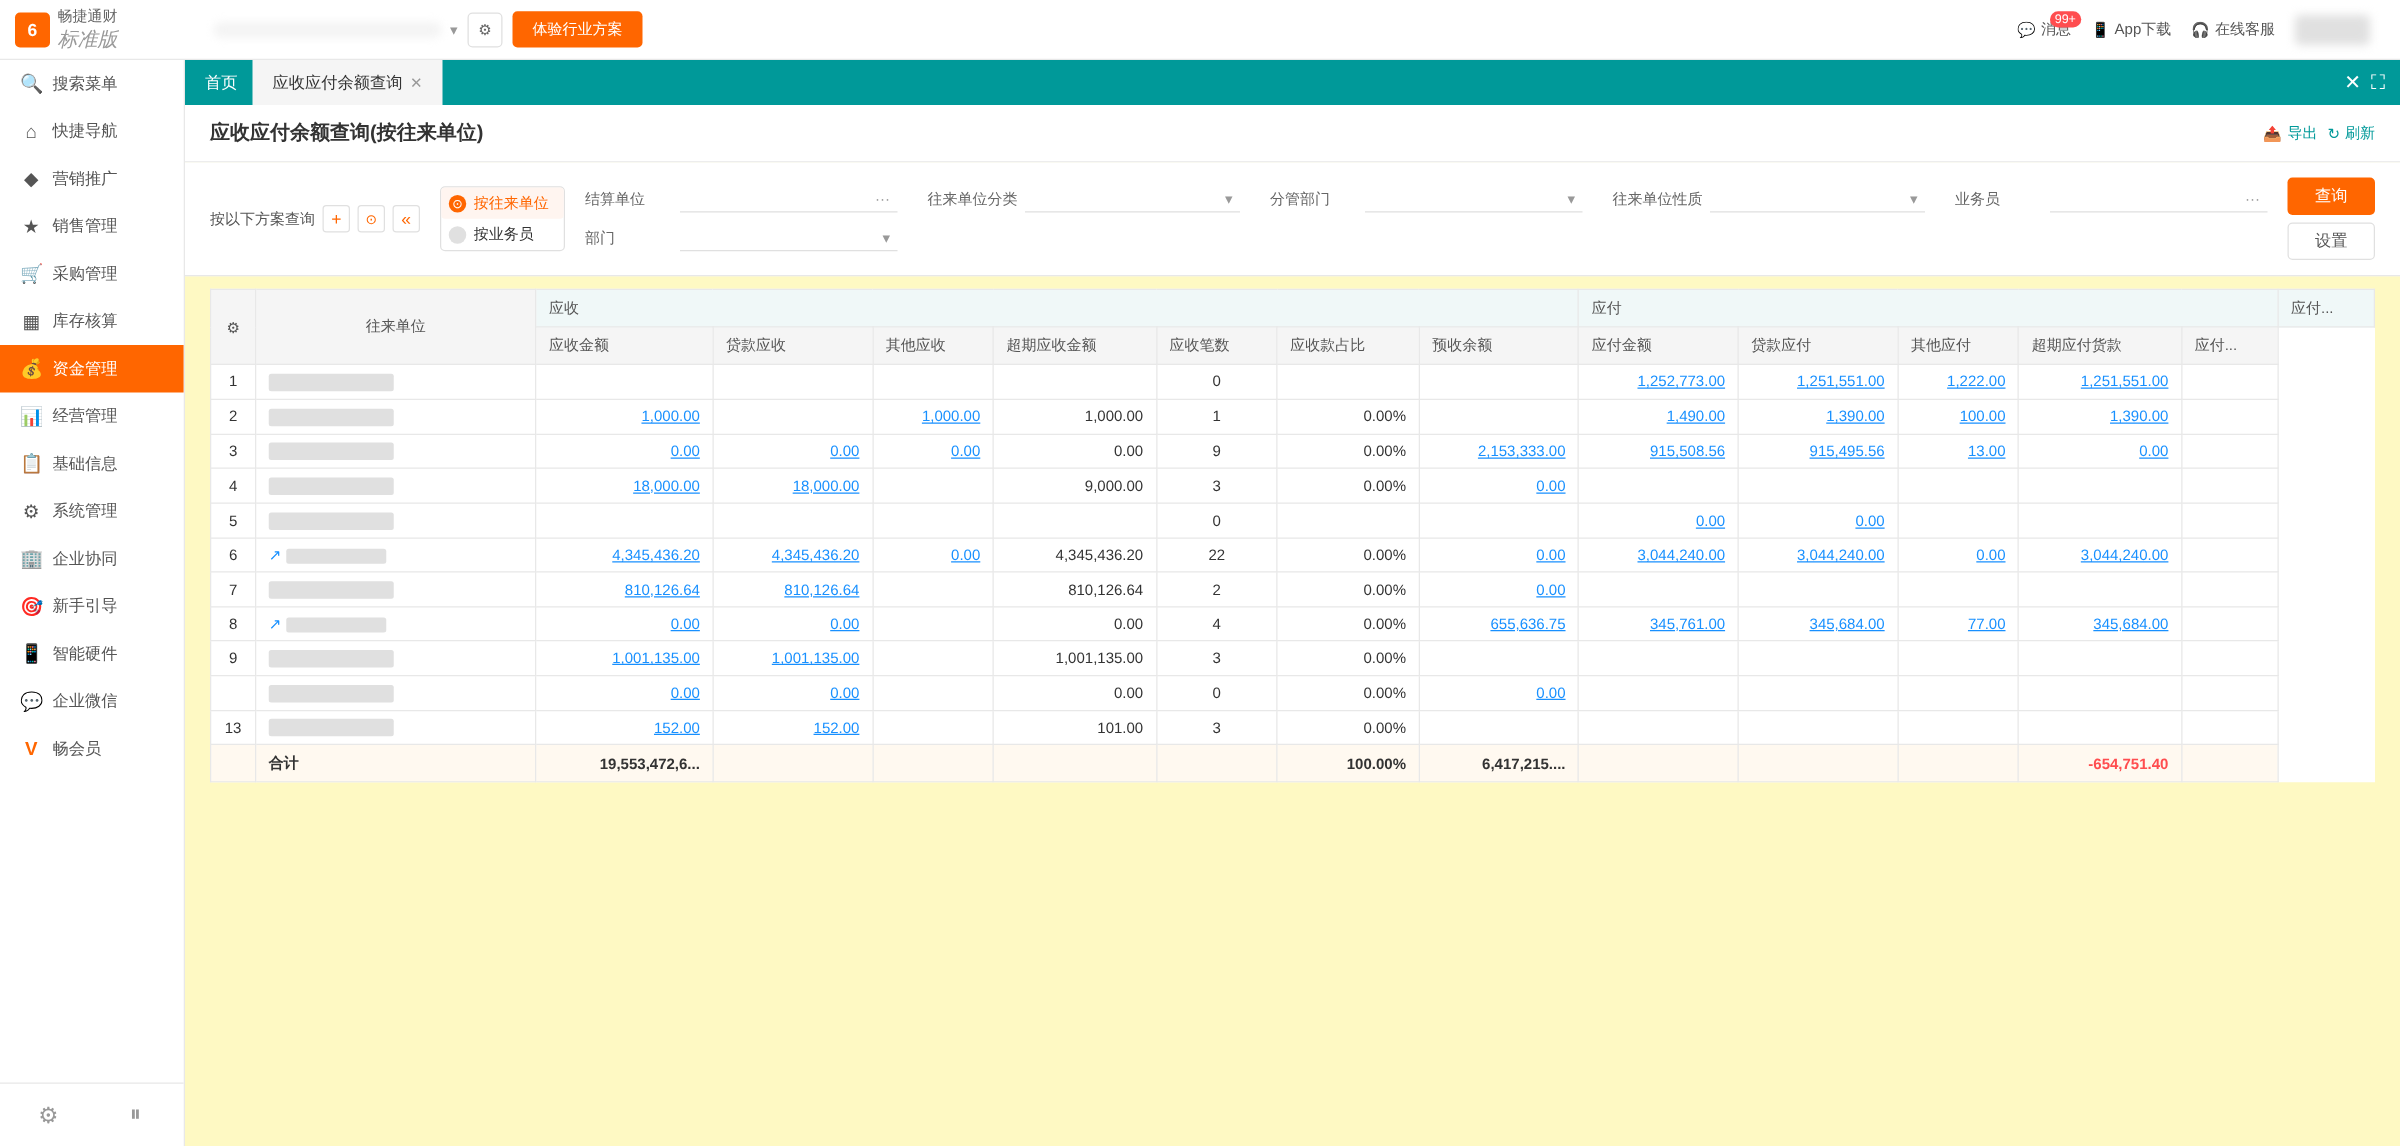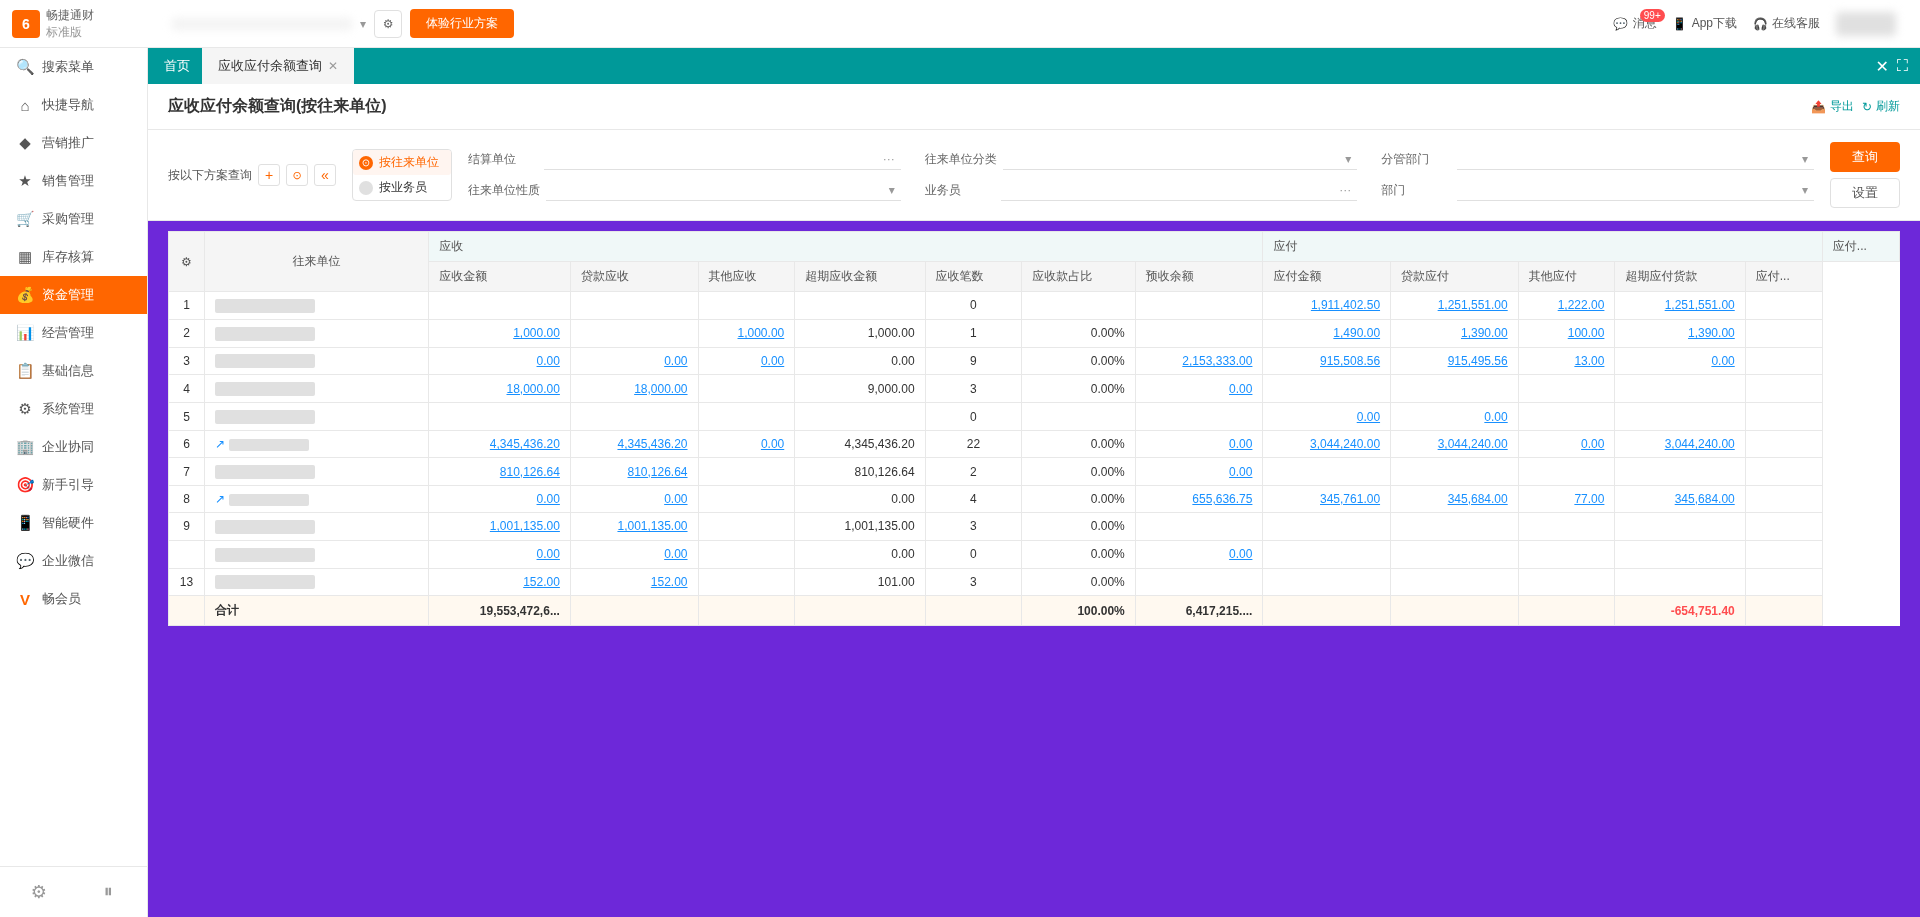--- a/index.html
+++ b/index.html
@@ -24,21 +24,21 @@
       gap: 6px;
     }
     .logo-icon {
       width: 28px; height: 28px;
       background: #ff6600;
       border-radius: 4px;
       display: flex; align-items: center; justify-content: center;
       color: #fff; font-weight: bold; font-size: 14px;
     }
     .logo-text { font-size: 12px; color: #666; }
-    .logo-sub { font-size: 12px; color: #999; }
+    .logo-sub { font-size: 16px; color: #999; font-style: italic; }
     .top-nav-area {
       flex: 1;
       display: flex;
       align-items: center;
       gap: 8px;
       padding: 0 12px;
     }
     .nav-breadcrumb {
       background: #f5f5f5;
       border: 1px solid #e0e0e0;
@@ -160,21 +160,21 @@
       display: flex;
       align-items: center;
       gap: 8px;
       padding-right: 8px;
     }
     .tab-bar-btn { color: #fff; cursor: pointer; font-size: 16px; }
 
     
     .content {
       flex: 1;
-      background: #6d28d9;
+      background: #fef9c3;
       overflow: hidden;
       display: flex;
       flex-direction: column;
     }
     .page-header {
       background: #fff;
       padding: 12px 20px 0;
       border-bottom: 1px solid #e8e8e8;
       display: flex;
       align-items: center;
@@ -471,21 +471,21 @@
           <div class="scheme-item active">
             <span class="dot" style="background:#ff6600; color:#fff; border-radius:50%; width:14px; height:14px; display:flex; align-items:center; justify-content:center; font-size:10px;">⊙</span>
             <span>按往来单位</span>
           </div>
           <div class="scheme-item">
             <span style="width:14px; height:14px; border-radius:50%; background:#e0e0e0; display:inline-block;"></span>
             <span>按业务员</span>
           </div>
         </div>
 
-        <div style="flex:1; display:grid; grid-template-columns: 1fr 1fr 1fr; gap:10px 24px;">
+        <div style="flex:1; display:grid; grid-template-columns: 1fr 1fr 1fr 1fr 1fr; gap:10px 24px;">
 
           <div class="filter-field">
             <span class="filter-field-label">结算单位</span>
             <div class="filter-select" style="flex:1; min-width:120px;">
               <span></span>
               <span class="filter-dots">···</span>
             </div>
           </div>
           <div class="filter-field">
             <span class="filter-field-label">往来单位分类</span>
@@ -566,21 +566,21 @@
           <tr>
                 <td class="text-center col-index">1</td>
                 <td class="text-left" style="min-width: 160px;"><span style="display: inline-block; width: 100px; height: 14px; background: rgb(224, 224, 224); border-radius: 2px; vertical-align: middle;"></span></td>
                 <td></td>
                 <td></td>
                 <td></td>
                 <td></td>
                 <td class="text-center">0</td>
                 <td></td>
                 <td></td>
-                <td class="link" style="color: rgb(24, 144, 255); text-decoration: underline; cursor: pointer;">1,911,402.50</td>
+                <td class="link" style="color: rgb(24, 144, 255); text-decoration: underline; cursor: pointer;">1,252,773.00</td>
                 <td class="link" style="color: rgb(24, 144, 255); text-decoration: underline; cursor: pointer;">1,251,551.00</td>
                 <td class="link" style="color: rgb(24, 144, 255); text-decoration: underline; cursor: pointer;">1,222.00</td>
                 <td class="link" style="color: rgb(24, 144, 255); text-decoration: underline; cursor: pointer;">1,251,551.00</td>
                 <td></td>
               </tr>
               <tr>
                 <td class="text-center col-index">2</td>
                 <td class="text-left" style="min-width: 160px;"><span style="display: inline-block; width: 100px; height: 14px; background: rgb(224, 224, 224); border-radius: 2px; vertical-align: middle;"></span></td>
                 <td class="link" style="color: rgb(24, 144, 255); text-decoration: underline; cursor: pointer;">1,000.00</td>
                 <td></td>

